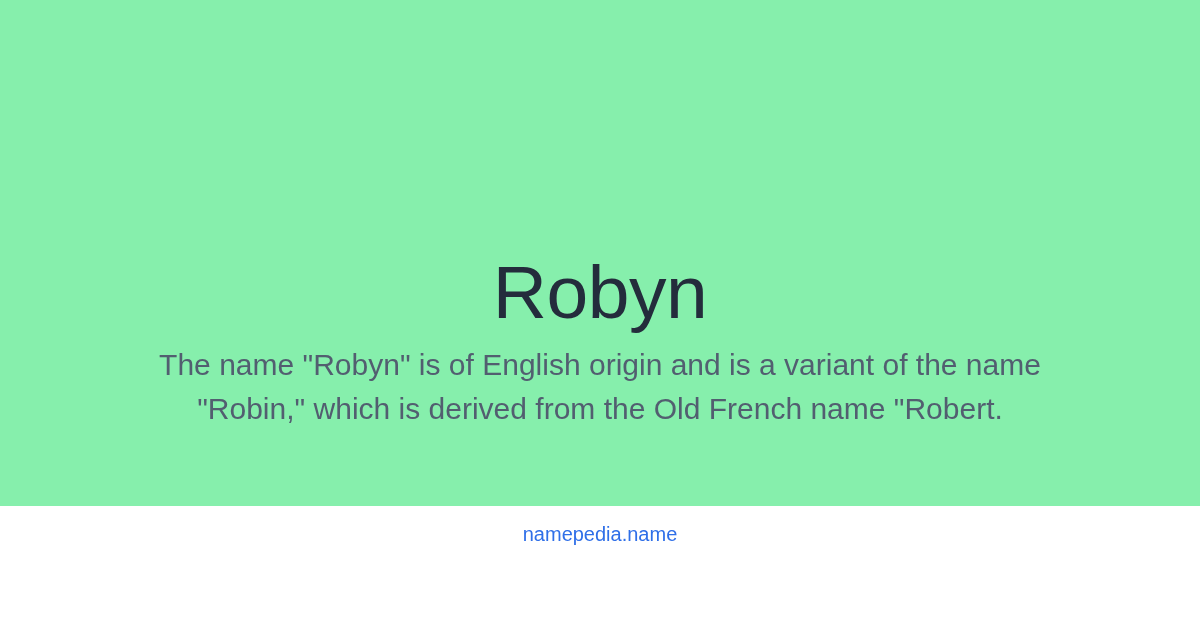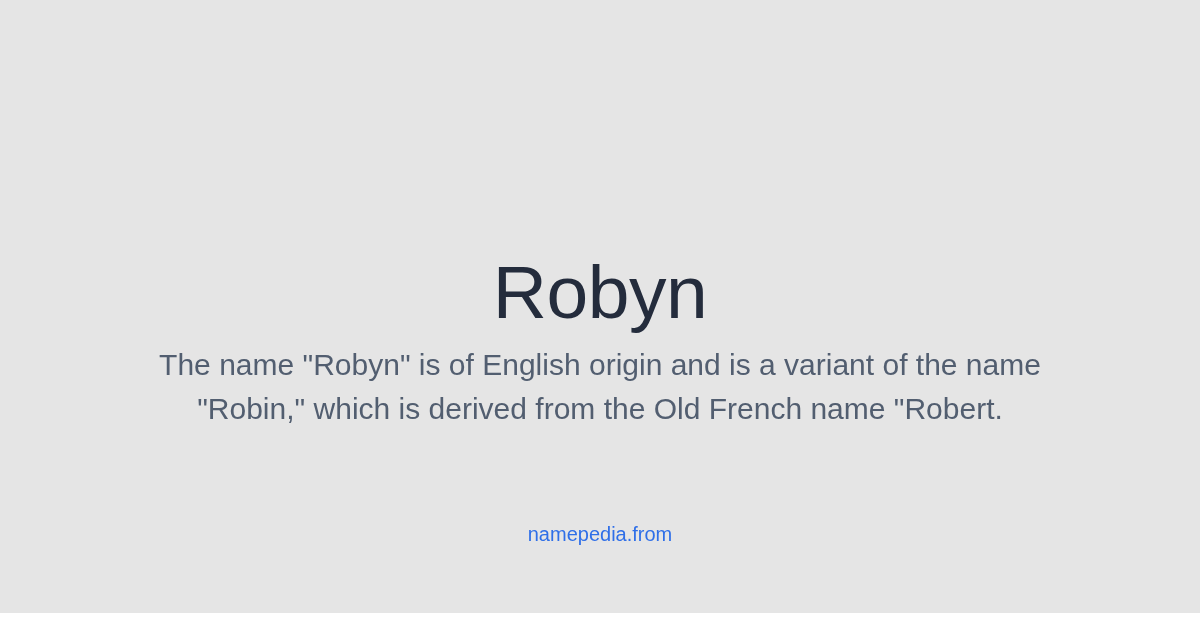--- a/index.html
+++ b/index.html
@@ -10,26 +10,26 @@
     width: 1200px;
     height: 630px;
     background: #ffffff;
     font-family: "Liberation Sans", sans-serif;
     overflow: hidden;
   }
 
   .og-card {
     position: relative;
     width: 1200px;
-    height: 613px;
+    height: 506px;
     box-sizing: border-box;
     display: flex;
     flex-direction: column;
     align-items: center;
-    background: #e5e5e5;
+    background: #86efac;
     text-decoration: underline;
   }
 
   .name-title {
     position: absolute;
     top: 197px;
     left: 0;
     width: 1200px;
     text-align: center;
     font-size: 75px;
@@ -72,16 +72,16 @@
 </head>
 <body>
 
 <div class="og-card">
 
   <h1 class="name-title">Robyn</h1>
 
   <p class="name-description">The name "Robyn" is of English origin and is a variant of the name "Robin," which is derived from the Old French name "Robert.</p>
 
   <div class="site-link-row">
-    <span class="site-link">namepedia.from</span>
+    <span class="site-link">namepedia.name</span>
   </div>
 
 </div>
 
 </body></html>

